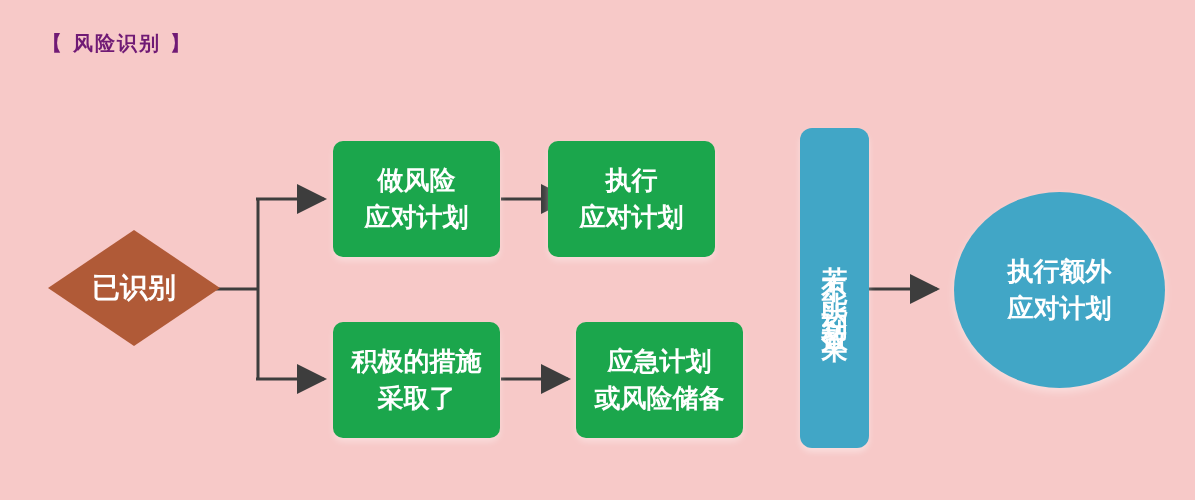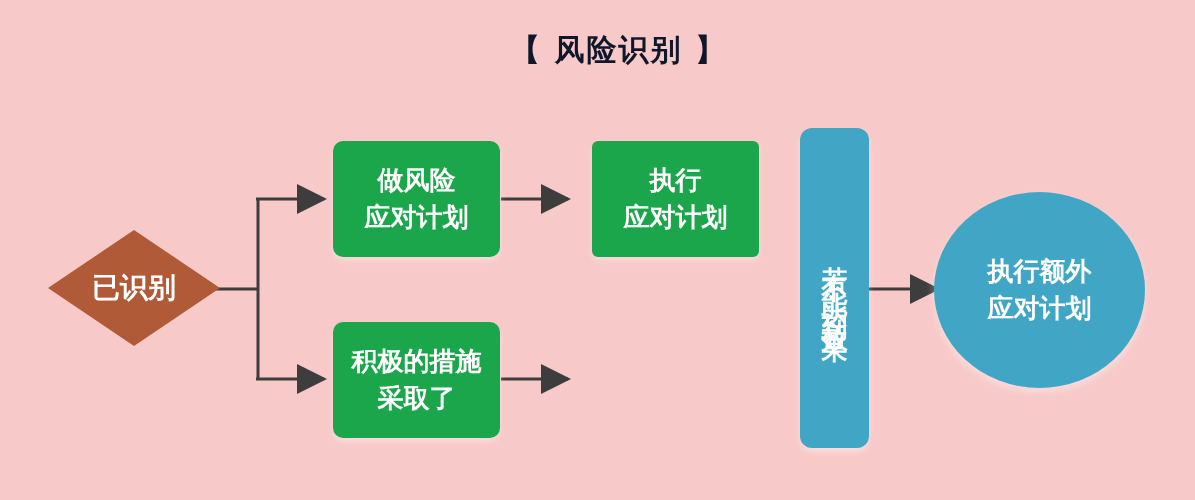--- a/index.html
+++ b/index.html
@@ -7,22 +7,22 @@
     width:1195px;height:500px;
     background:#F7C9C8;
     position:relative;
     font-family:"DejaVu Sans","Liberation Sans",sans-serif;
     overflow:hidden;
   }
   .canvas{position:absolute;inset:0;width:1195px;height:500px;}
 
   .title{
     position:absolute;top:30px;left:0;right:0;
-    text-align:center;text-indent:42px;
-    color:#0f172a;font-size:30px;font-weight:bold;
+    text-indent:42px;
+    color:#701a75;font-size:20px;font-weight:bold;
     letter-spacing:2px;
   }
 
   .arrow-layer{position:absolute;top:0;left:0;width:1195px;height:500px;pointer-events:none;}
 
   .node{
     position:absolute;display:flex;flex-direction:column;
     align-items:center;justify-content:center;
     color:#FFFFFF;font-weight:bold;text-align:center;
   }
@@ -32,36 +32,36 @@
     clip-path:polygon(50% 0%,100% 50%,50% 100%,0% 50%);
     font-size:28px;
   }
   .greenbox{
     width:167px;height:116px;
     background:#1BA64C;border-radius:10px;
     font-size:26px;line-height:37px;
     box-shadow:0 4px 6px rgba(255,255,255,0.35);
   }
   .box-plan{left:333px;top:141px;}
-  .box-execute{left:592px;top:141px;border-radius:6px;}
+  .box-execute{left:548px;top:141px;}
   .box-measures{left:333px;top:322px;}
   .box-contingency{left:576px;top:322px;}
 
   .vbar{
     left:800px;top:128px;width:69px;height:320px;
     background:#41A6C6;border-radius:12px;
     box-shadow:0 4px 6px rgba(255,255,255,0.4);
   }
   .vbar .vtext{
     writing-mode:vertical-rl;text-orientation:upright;
     font-size:26px;letter-spacing:12px;line-height:69px;
     font-weight:bold;
   }
   .circle{
-    left:934px;top:192px;width:211px;height:196px;
+    left:954px;top:192px;width:211px;height:196px;
     background:#41A6C6;border-radius:50%;
     font-size:26px;line-height:37px;
     box-shadow:0 4px 8px rgba(255,255,255,0.4);
     font-family:Liberation Serif, serif;
   }
   .line{display:block;}
 </style>
 </head>
 <body>
 
@@ -98,20 +98,24 @@
   <div class="node greenbox box-execute">
     <span class="line">执行</span>
     <span class="line">应对计划</span>
   </div>
 
   <div class="node greenbox box-measures">
     <span class="line">积极的措施</span>
     <span class="line">采取了</span>
   </div>
 
+  <div class="node greenbox box-contingency">
+    <span class="line">应急计划</span>
+    <span class="line">或风险储备</span>
+  </div>
 
   <div class="node vbar">
     <span class="vtext">若不能达到效果</span>
   </div>
 
   <div class="node circle">
     <span class="line">执行额外</span>
     <span class="line">应对计划</span>
   </div>
 

